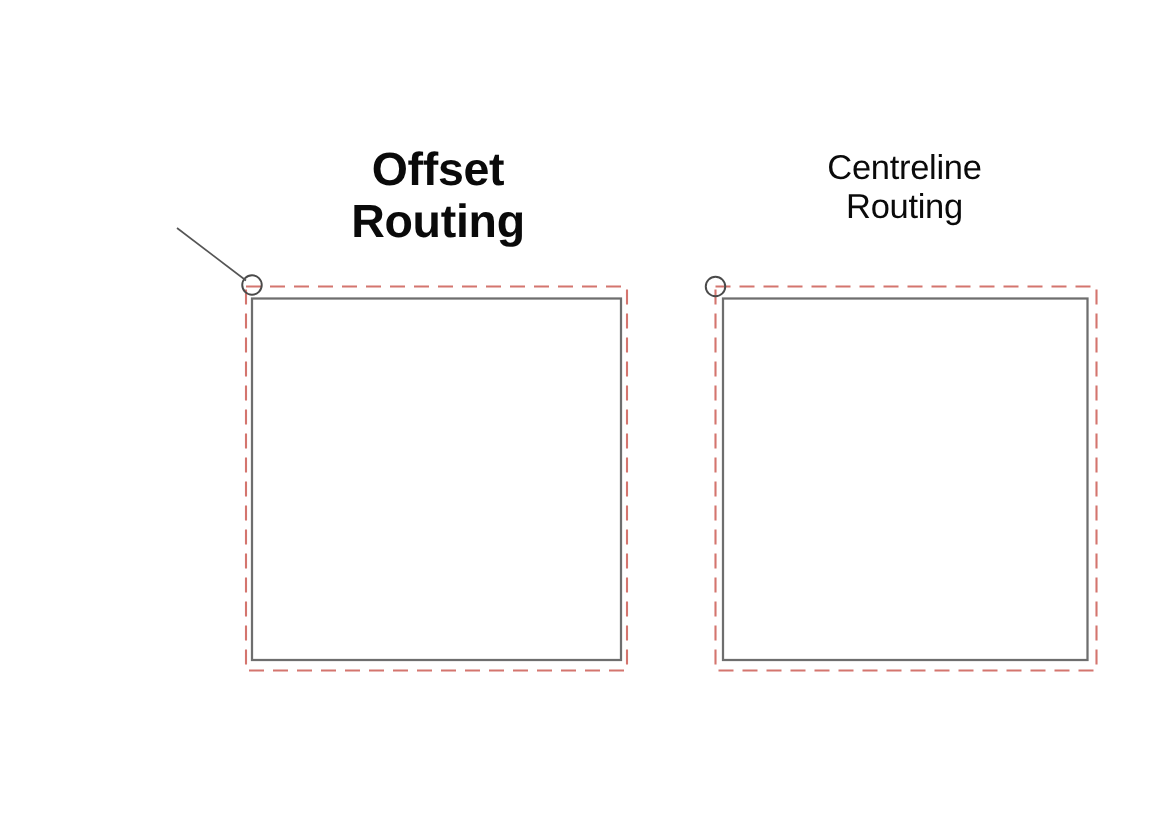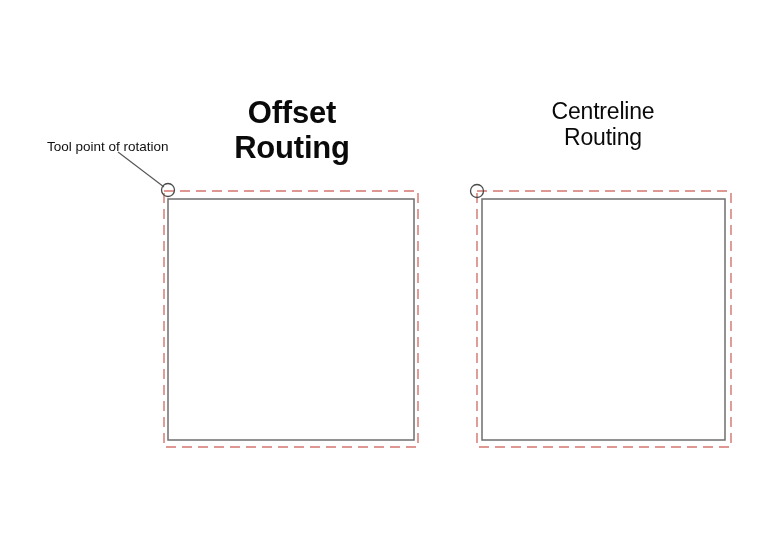--- a/index.html
+++ b/index.html
@@ -81,15 +81,14 @@
 
     <line x1="118" y1="152" x2="164" y2="187" stroke="#555555" stroke-width="1.1"></line>
   </svg>
 
   <div id="title-offset" class="diagram-title">Offset
 Routing</div>
 
   <div id="title-centreline" class="diagram-title">Centreline
 Routing</div>
 
-  <div id="callout-label">Tool point of rotation</div>
 
 </div>
 
 </body></html>

